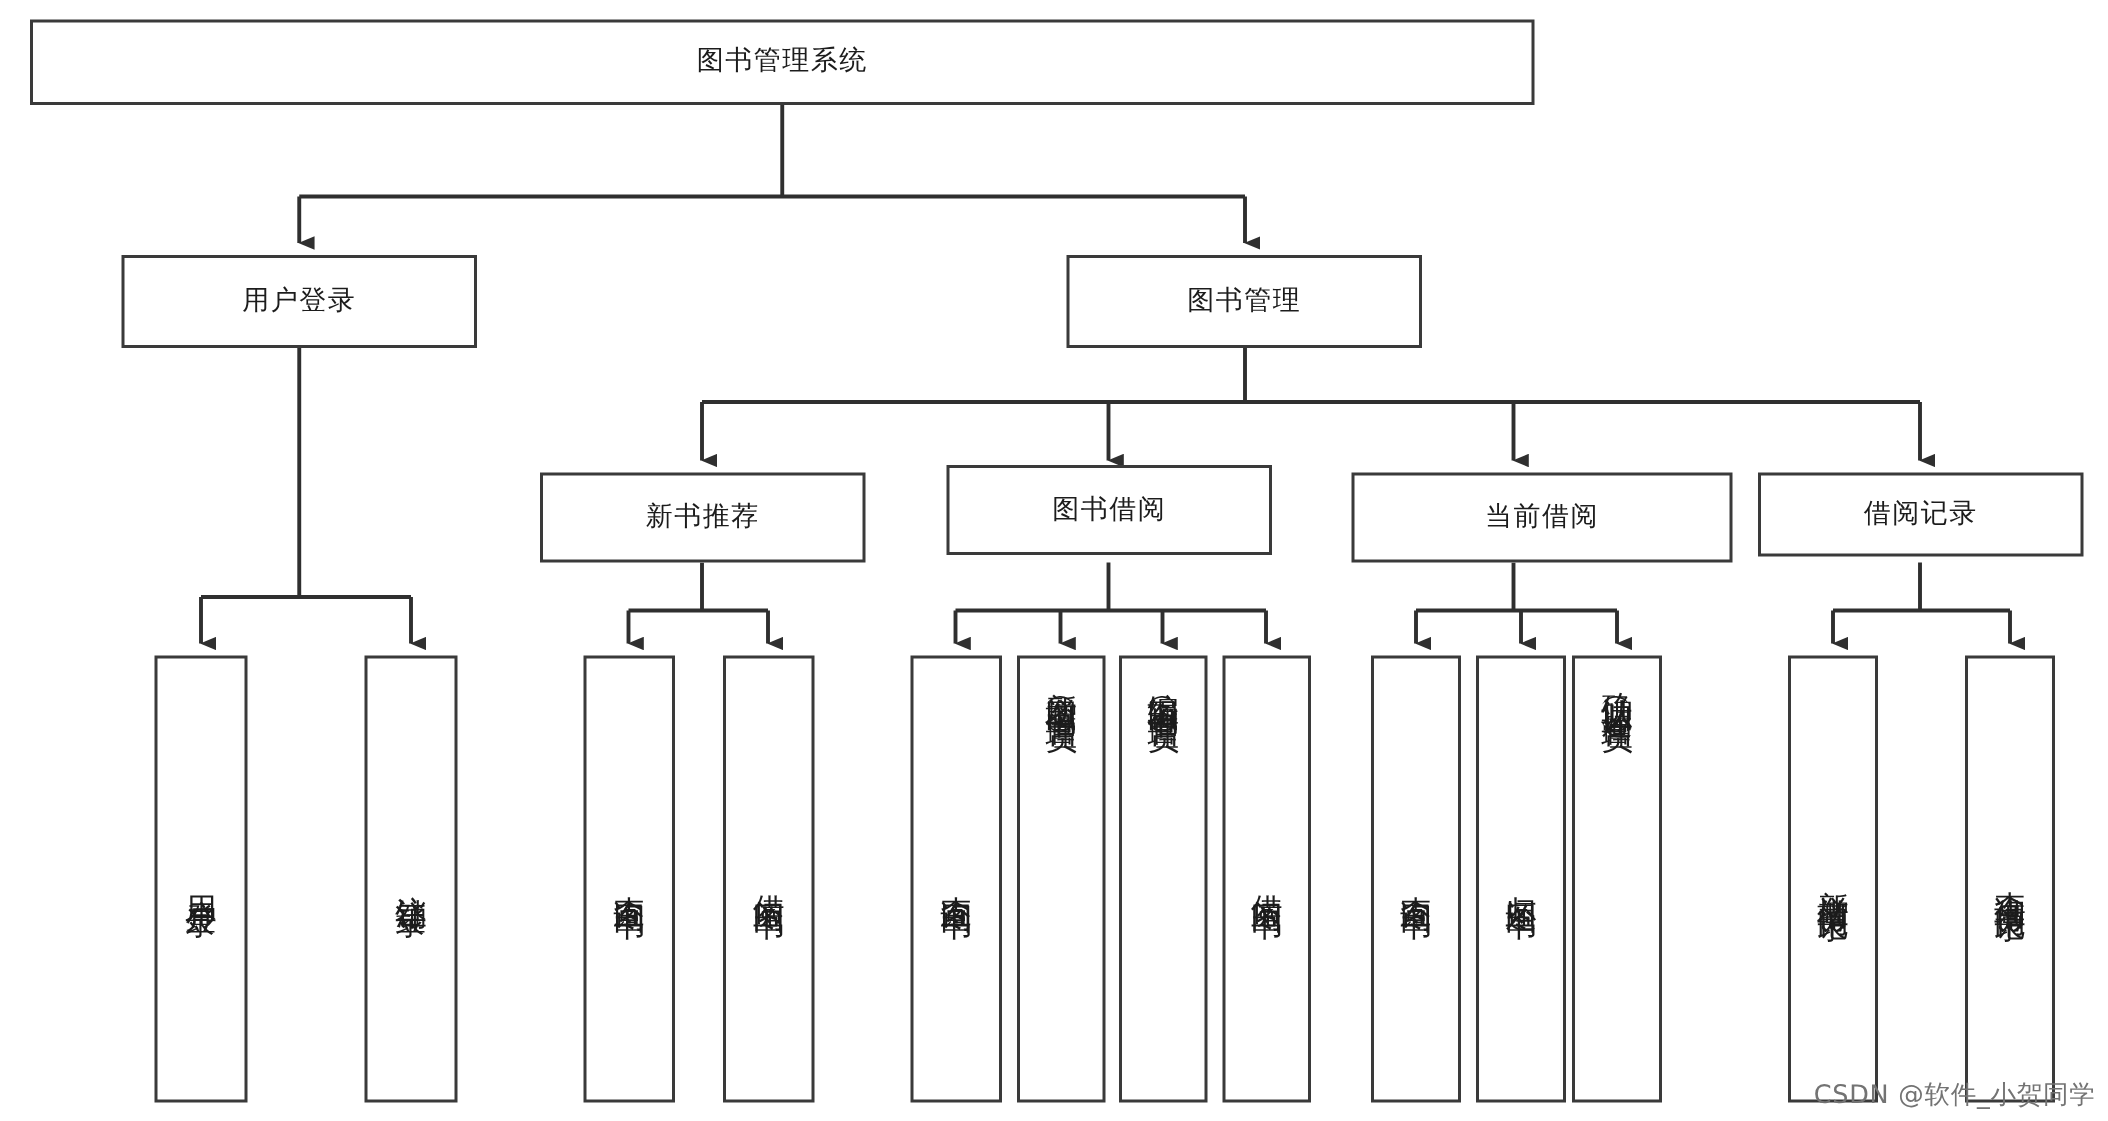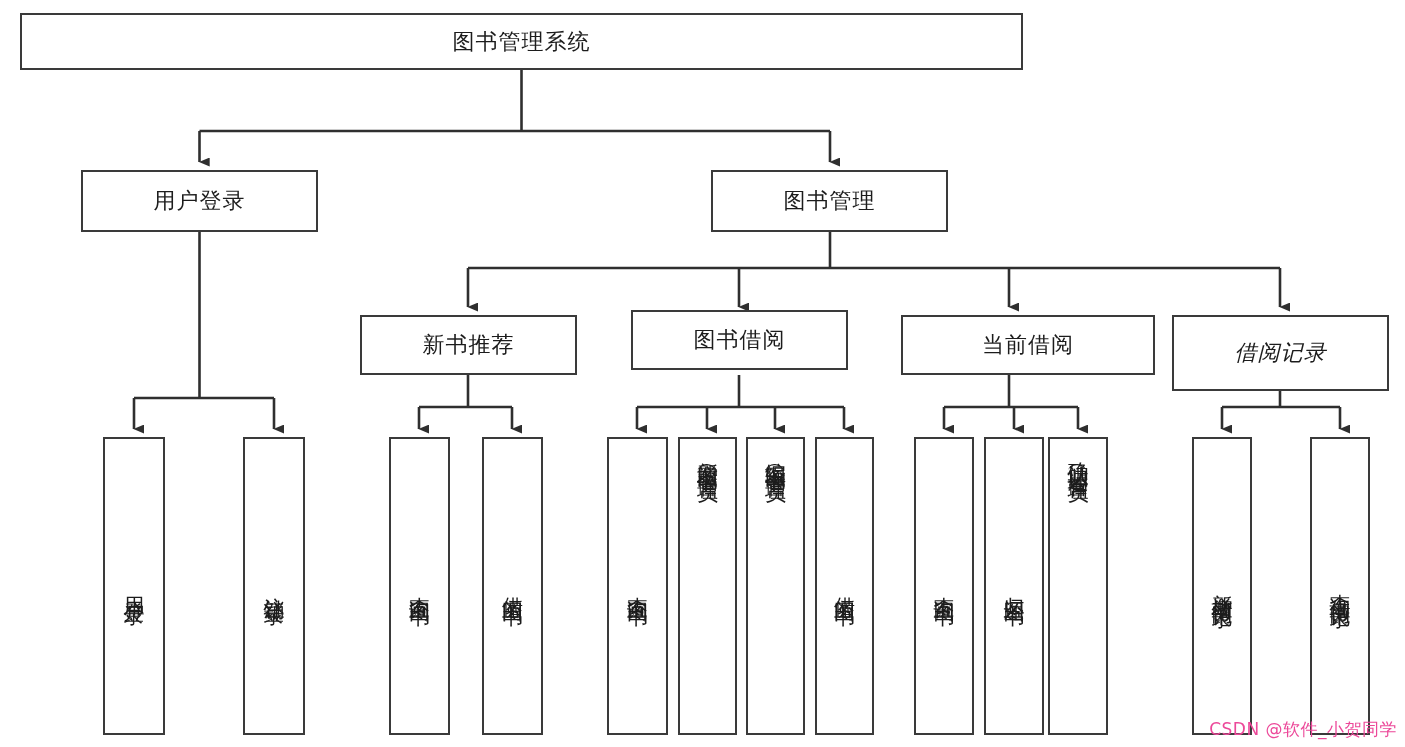--- a/index.html
+++ b/index.html
@@ -26,21 +26,21 @@
     position:absolute;
     box-sizing:border-box;
     background:#ffffff;
     border:2.5px solid #3a3a3a;
     display:flex;
     align-items:center;
     justify-content:center;
     z-index:2;
   }
   .node .label{
-    font-size:22px;
+    font-size:18px;
     line-height:1.25;
     letter-spacing:1px;
     color:#1c1c1c;
     white-space:nowrap;
     text-align:center;
   }
   
   .node.h .label{ writing-mode:horizontal-tb; }
   
   .node.v{
@@ -58,21 +58,21 @@
   }
   .node.v.mid{
     align-items:center;
     padding-top:0;
   }
   .watermark{
     position:absolute;
     right:8px;
     bottom:6px;
     font-size:17px;
-    color:#ec4899;
+    color:#737373;
     letter-spacing:0.5px;
     z-index:3;
     white-space:nowrap;
   }
 </style>
 </head>
 <body>
 
 <div id="canvas">
 
@@ -142,21 +142,21 @@
 
   <div class="node h" style="left:360px; top:315px; width:217px; height:60px;">
     <span class="label">新书推荐</span>
   </div>
   <div class="node h" style="left:631px; top:310px; width:217px; height:60px;">
     <span class="label">图书借阅</span>
   </div>
   <div class="node h" style="left:901px; top:315px; width:254px; height:60px;">
     <span class="label">当前借阅</span>
   </div>
-  <div class="node h" style="left:1172px; top:315px; width:217px; height:76px;font-style:italic;">
+  <div class="node h" style="left:1172px; top:315px; width:217px; height:56px;">
     <span class="label">借阅记录</span>
   </div>
 
   <div class="node v mid" style="left:103px; top:437px; width:62px; height:298px;">
     <span class="label">用户登录</span>
   </div>
   <div class="node v mid" style="left:243px; top:437px; width:62px; height:298px;">
     <span class="label">注销登录</span>
   </div>
 

